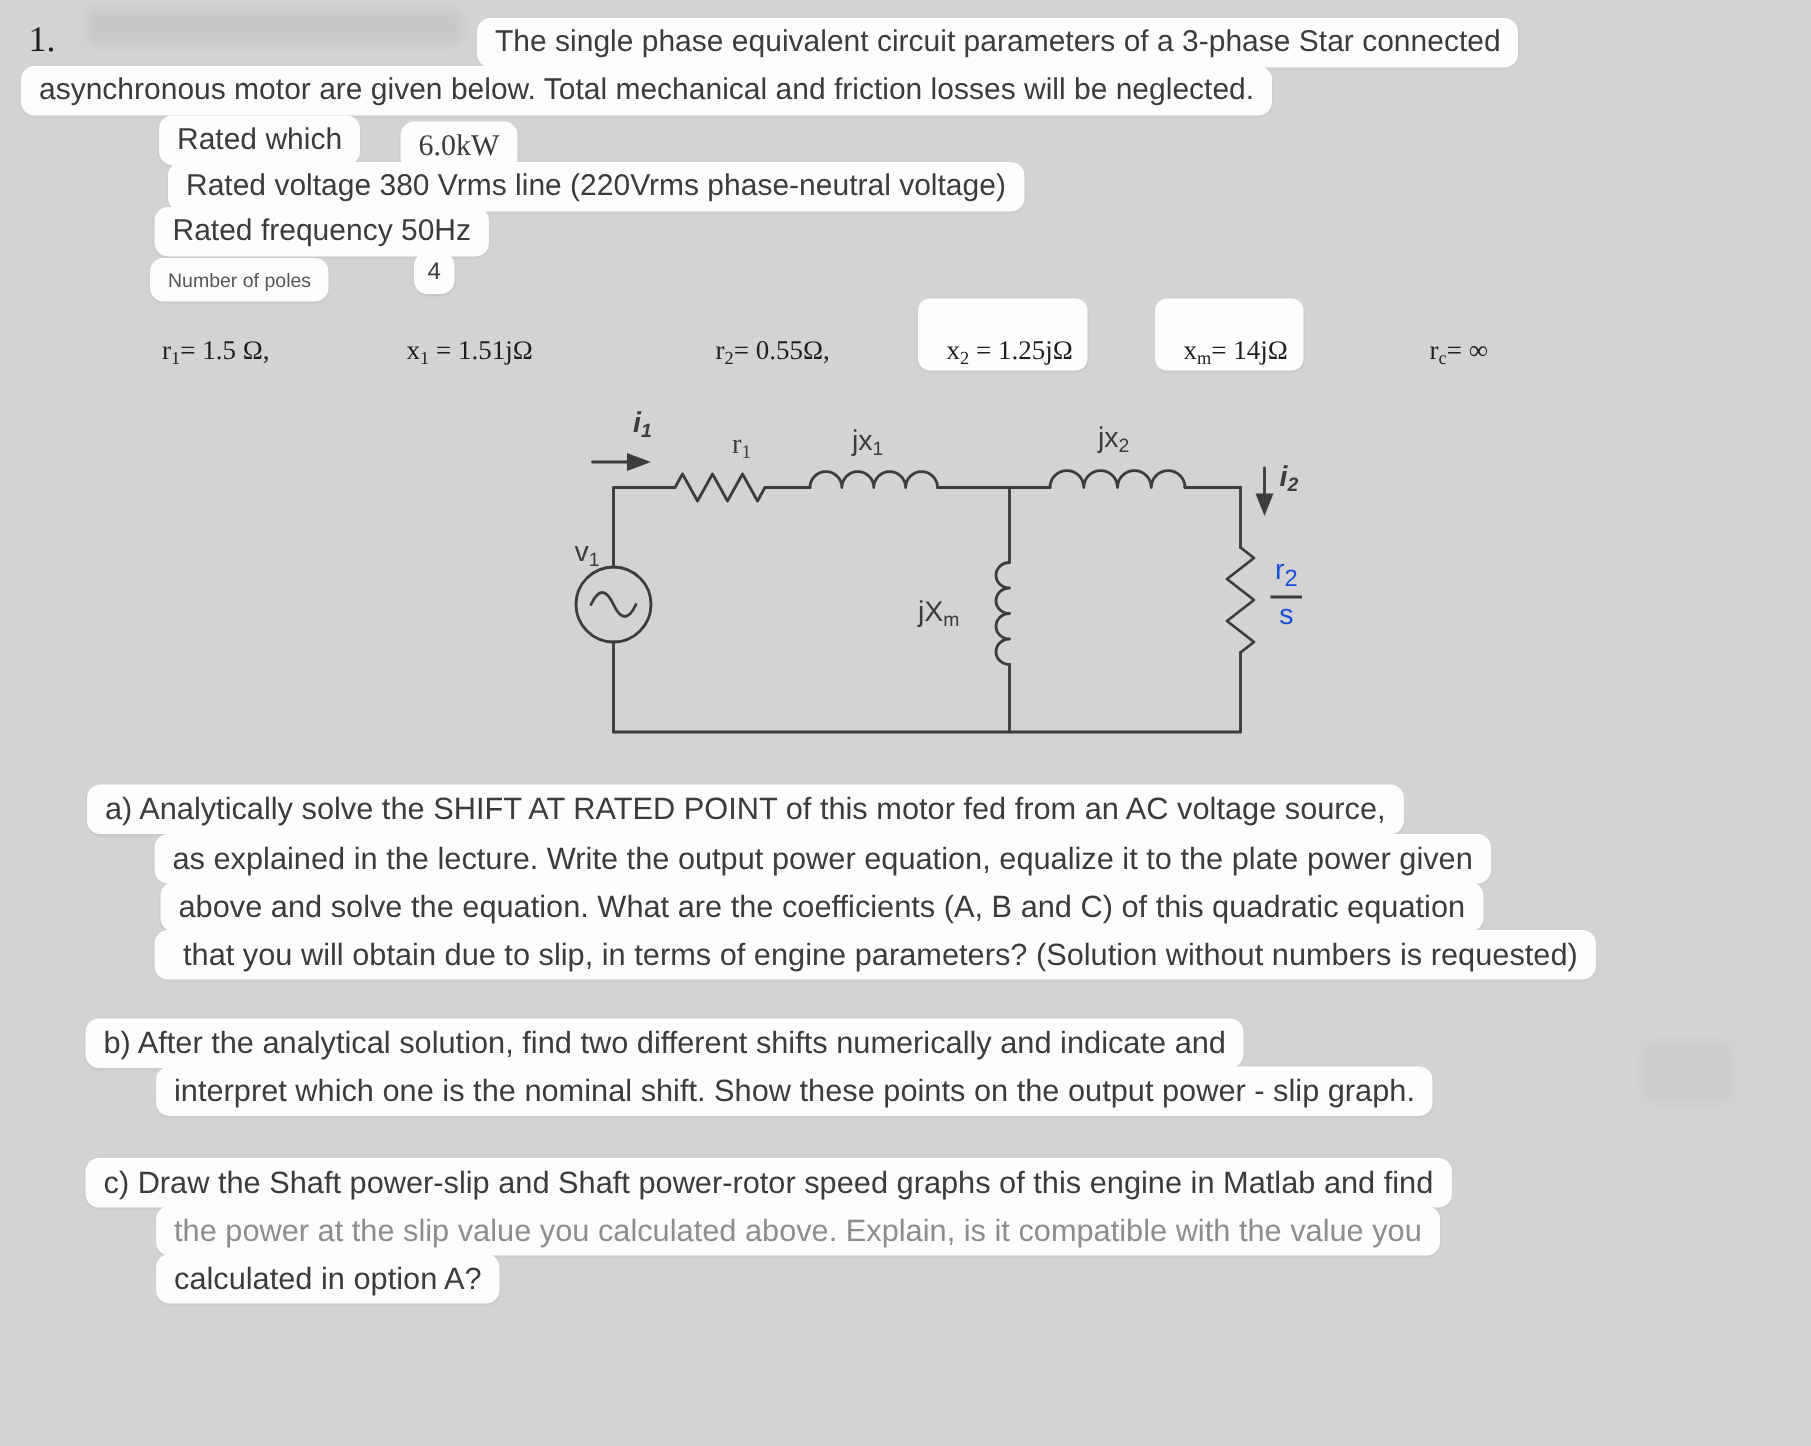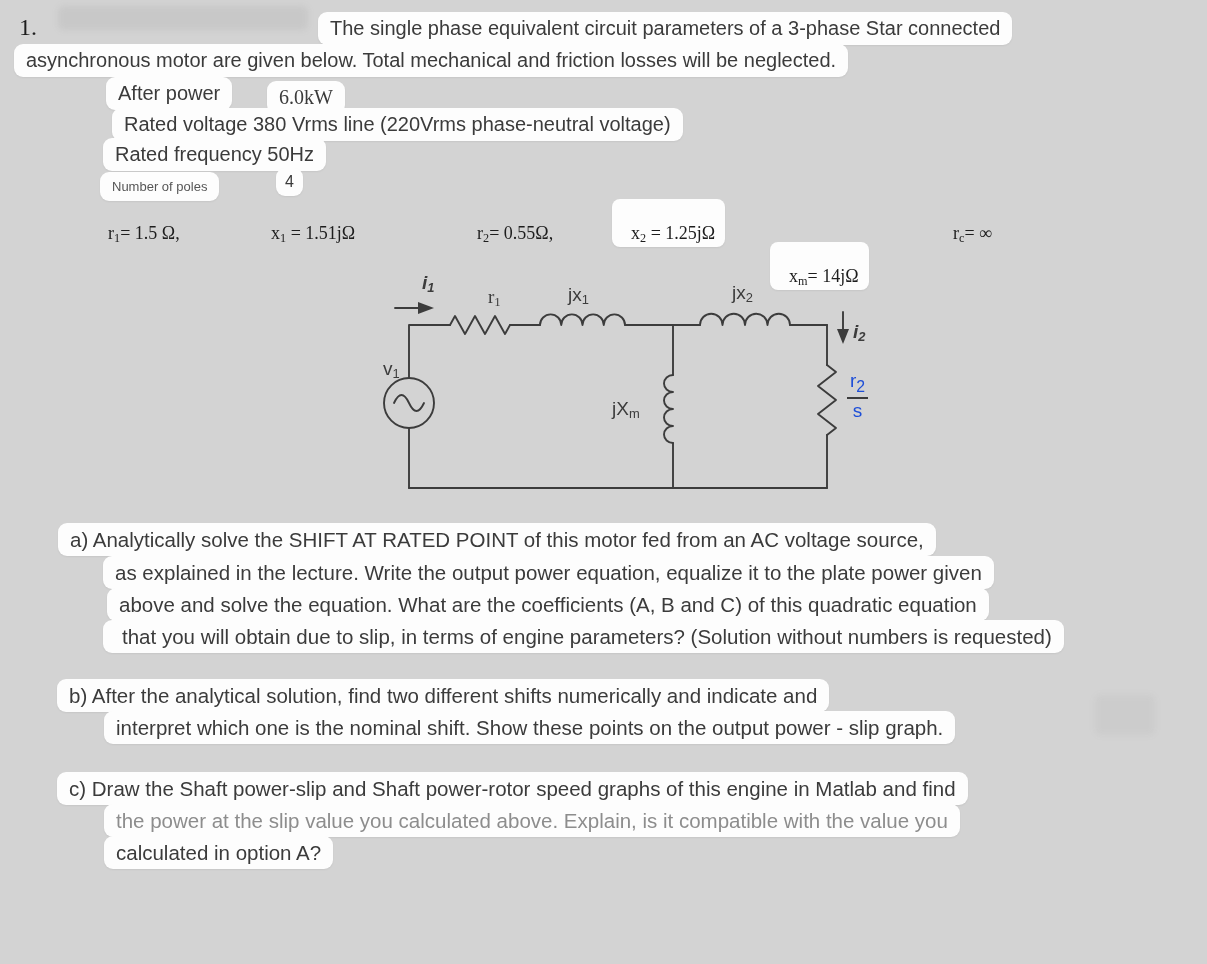--- a/index.html
+++ b/index.html
@@ -67,40 +67,40 @@
 
 <div class="smudge" style="left:58px; top:6px; width:250px; height:24px; background:rgba(110,110,110,0.10);"></div>
 <div class="smudge" style="left:560px; top:26px; width:160px; height:12px; background:rgba(110,110,110,0.07);"></div>
 <div class="smudge" style="left:1095px; top:695px; width:60px; height:40px; background:rgba(110,110,110,0.06);"></div>
 
 <div class="serif" style="left:19px; top:14px; font-size:24px;">1.</div>
 
 <div class="wbox" style="left:318px; top:12px;">The single phase equivalent circuit parameters of a 3-phase Star connected</div>
 <div class="wbox" style="left:14px; top:44px;">asynchronous motor are given below. Total mechanical and friction losses will be neglected.</div>
 
-<div class="wbox" style="left:106px; top:77px;">After power</div>
+<div class="wbox" style="left:106px; top:77px;">Rated which</div>
 <div class="wbox" style="left:267px; top:81px;font-family:Liberation Serif, serif;">6.0kW</div>
 <div class="wbox" style="left:112px; top:108px;">Rated voltage 380 Vrms line (220Vrms phase-neutral voltage)</div>
 <div class="wbox" style="left:103px; top:138px;">Rated frequency 50Hz</div>
 <div class="wbox small-label" style="left:100px; top:172px;">Number of poles</div>
 <div class="wbox" style="left:276px; top:168px; font-size:16px; line-height:18px; padding:5px 9px;">4</div>
 
 <div class="serif param" style="left:99px; top:202px;">
   <span>r</span><sub>1</sub><span>= 1.5 Ω,</span>
 </div>
 <div class="serif param" style="left:262px; top:202px;">
   <span>x</span><sub>1</sub><span> = 1.51jΩ</span>
 </div>
 <div class="serif param" style="left:468px; top:202px;">
   <span>r</span><sub>2</sub><span>= 0.55Ω,</span>
 </div>
 <div class="param-box param" style="left:612px; top:199px;">
   <span>x</span><sub>2</sub><span> = 1.25jΩ</span>
 </div>
-<div class="param-box param" style="left:770px; top:199px;margin-top:43px;">
+<div class="param-box param" style="left:770px; top:199px;">
   <span>x</span><sub>m</sub><span>= 14jΩ</span>
 </div>
 <div class="serif param" style="left:944px; top:202px;">
   <span>r</span><sub>c</sub><span>= ∞</span>
 </div>
 
 <div id="circuit">
   <svg width="500" height="230" viewBox="0 0 500 230">
     <g stroke="#3c3c3c" stroke-width="1.9" fill="none" stroke-linecap="round" stroke-linejoin="round">
 
@@ -141,21 +141,21 @@
   </div>
   <div class="clabel" style="left:108px; top:16px;font-family:Liberation Serif, serif;">
     <span>r</span><sub>1</sub>
   </div>
   <div class="clabel" style="left:188px; top:14px;">
     <span>jx</span><sub>1</sub>
   </div>
   <div class="clabel" style="left:352px; top:12px;">
     <span>jx</span><sub>2</sub>
   </div>
-  <div class="clabel ital" style="left:473px; top:51px;text-align:right;">
+  <div class="clabel ital" style="left:473px; top:38px;text-align:right;">
     <span>i</span><sub>2</sub>
   </div>
   <div class="clabel" style="left:3px; top:88px;">
     <span>v</span><sub>1</sub>
   </div>
   <div class="clabel" style="left:232px; top:128px;">
     <span>jX</span><sub>m</sub>
   </div>
   <div class="fraction" style="left:467px; top:100px;">
     <span class="num"><span>r</span><sub>2</sub></span>

